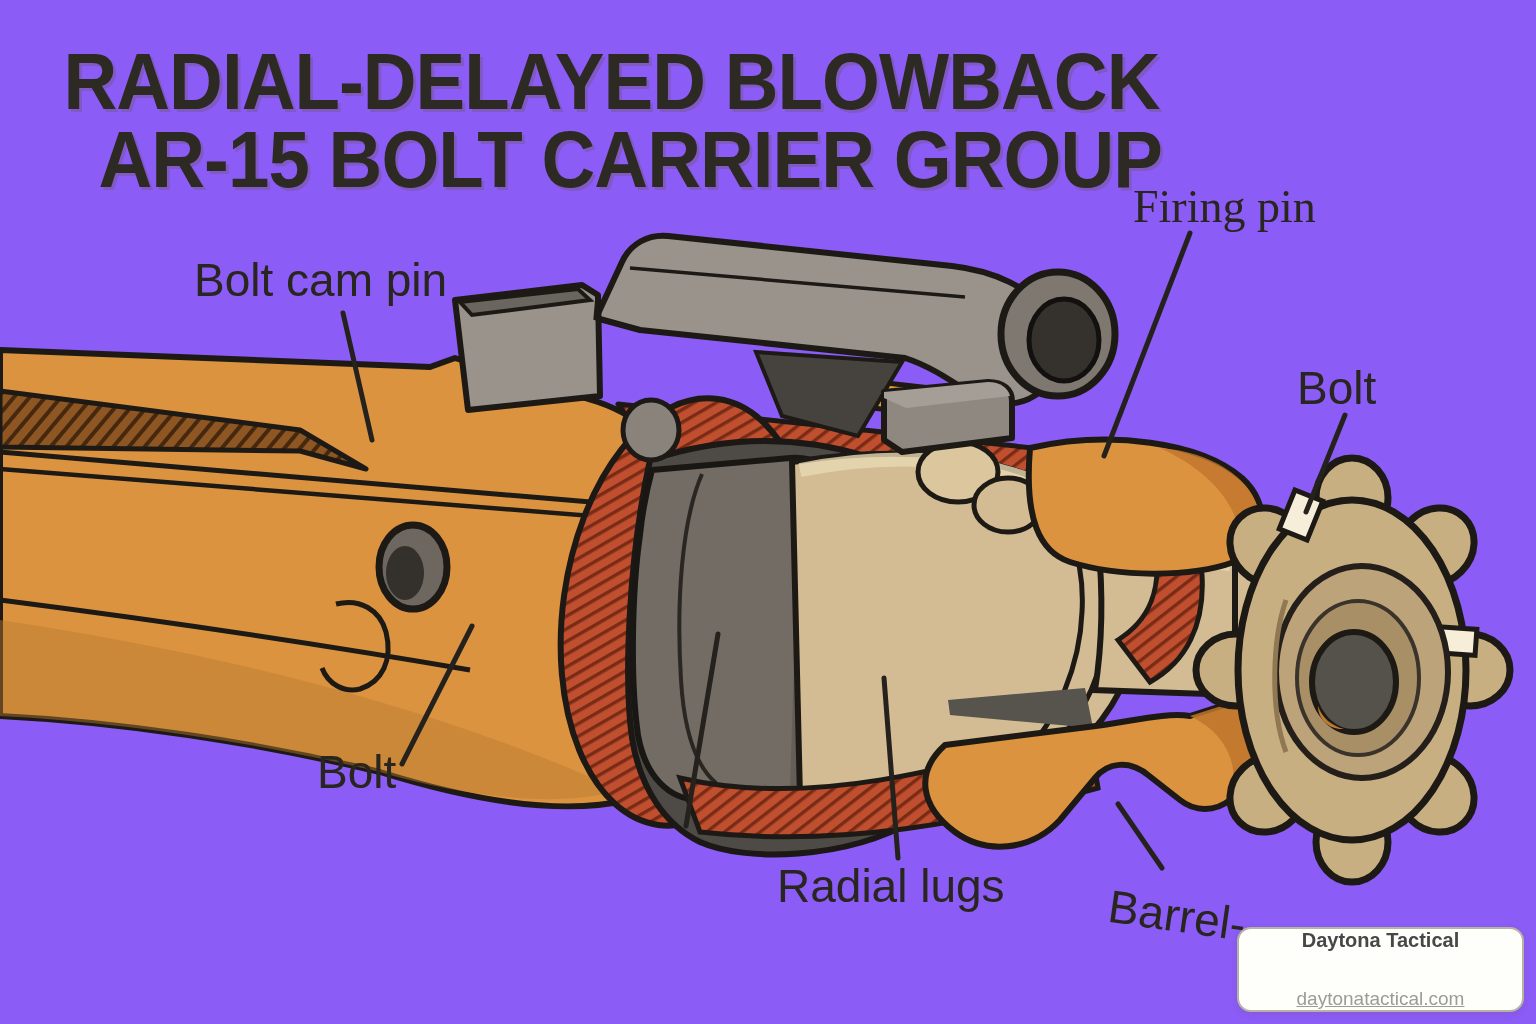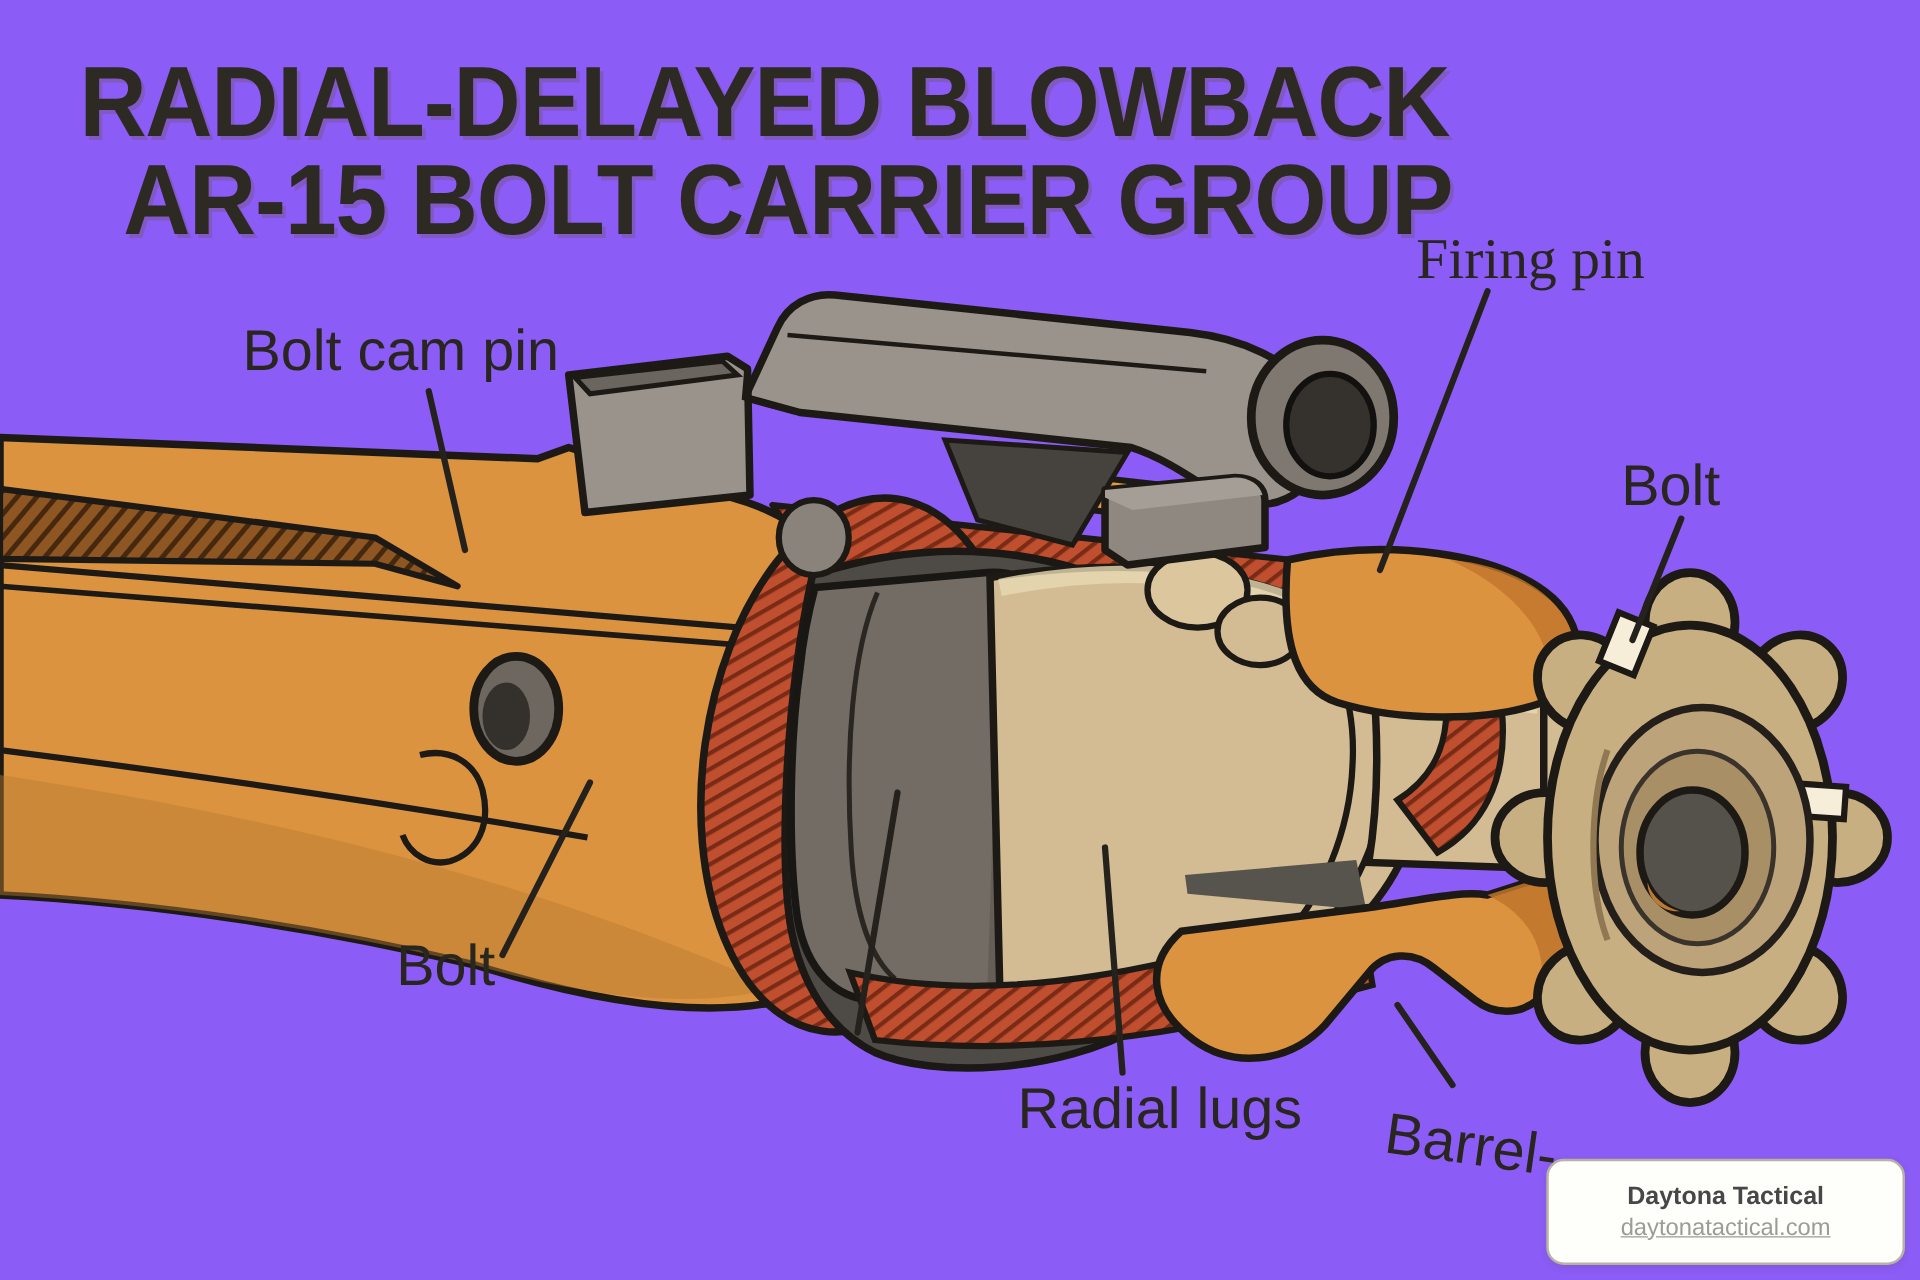--- a/index.html
+++ b/index.html
@@ -21,27 +21,27 @@
   #title2{left:60px;top:120px;width:1100px;}
   .plabel{
     position:absolute;color:#29251f;font-size:46px;line-height:1.08;
     white-space:nowrap;
   }
   #lbl-bolt-cam-pin{left:194px;top:256px;text-align:right;}
   #lbl-firing-pin{left:1133px;top:182px;font-family:Liberation Serif, serif;}
   #lbl-bolt-right{left:1297px;top:364px;}
   #lbl-bolt-left{left:317px;top:748px;}
   #lbl-internal{left:455px;top:822px;width:316px;text-align:center;white-space:normal;line-height:53px;}
-  #lbl-radial-lugs{left:814px;top:862px;}
+  #lbl-radial-lugs{left:777px;top:862px;}
   #lbl-barrel{left:1112px;top:882px;transform:rotate(8deg);transform-origin:left top;}
   #watermark{
     position:absolute;left:1237px;top:927px;width:283px;height:81px;
     background:#fefefb;border:2px solid #b7b2a4;border-radius:14px;
     box-shadow:0 2px 6px rgba(80,70,40,.12);
-    display:flex;flex-direction:column;align-items:center;justify-content:center;gap:3px;
+    display:flex;flex-direction:column;align-items:center;justify-content:space-between;gap:3px;
   }
   #wm-brand{font-size:20px;font-weight:bold;color:#474747;}
   #wm-site{font-size:19px;color:#9b9b97;text-decoration:underline;}
 </style>
 </head>
 <body>
 
 <div id="stage">
 
   <svg id="art" width="1536" height="1024" viewBox="0 0 1536 1024">

